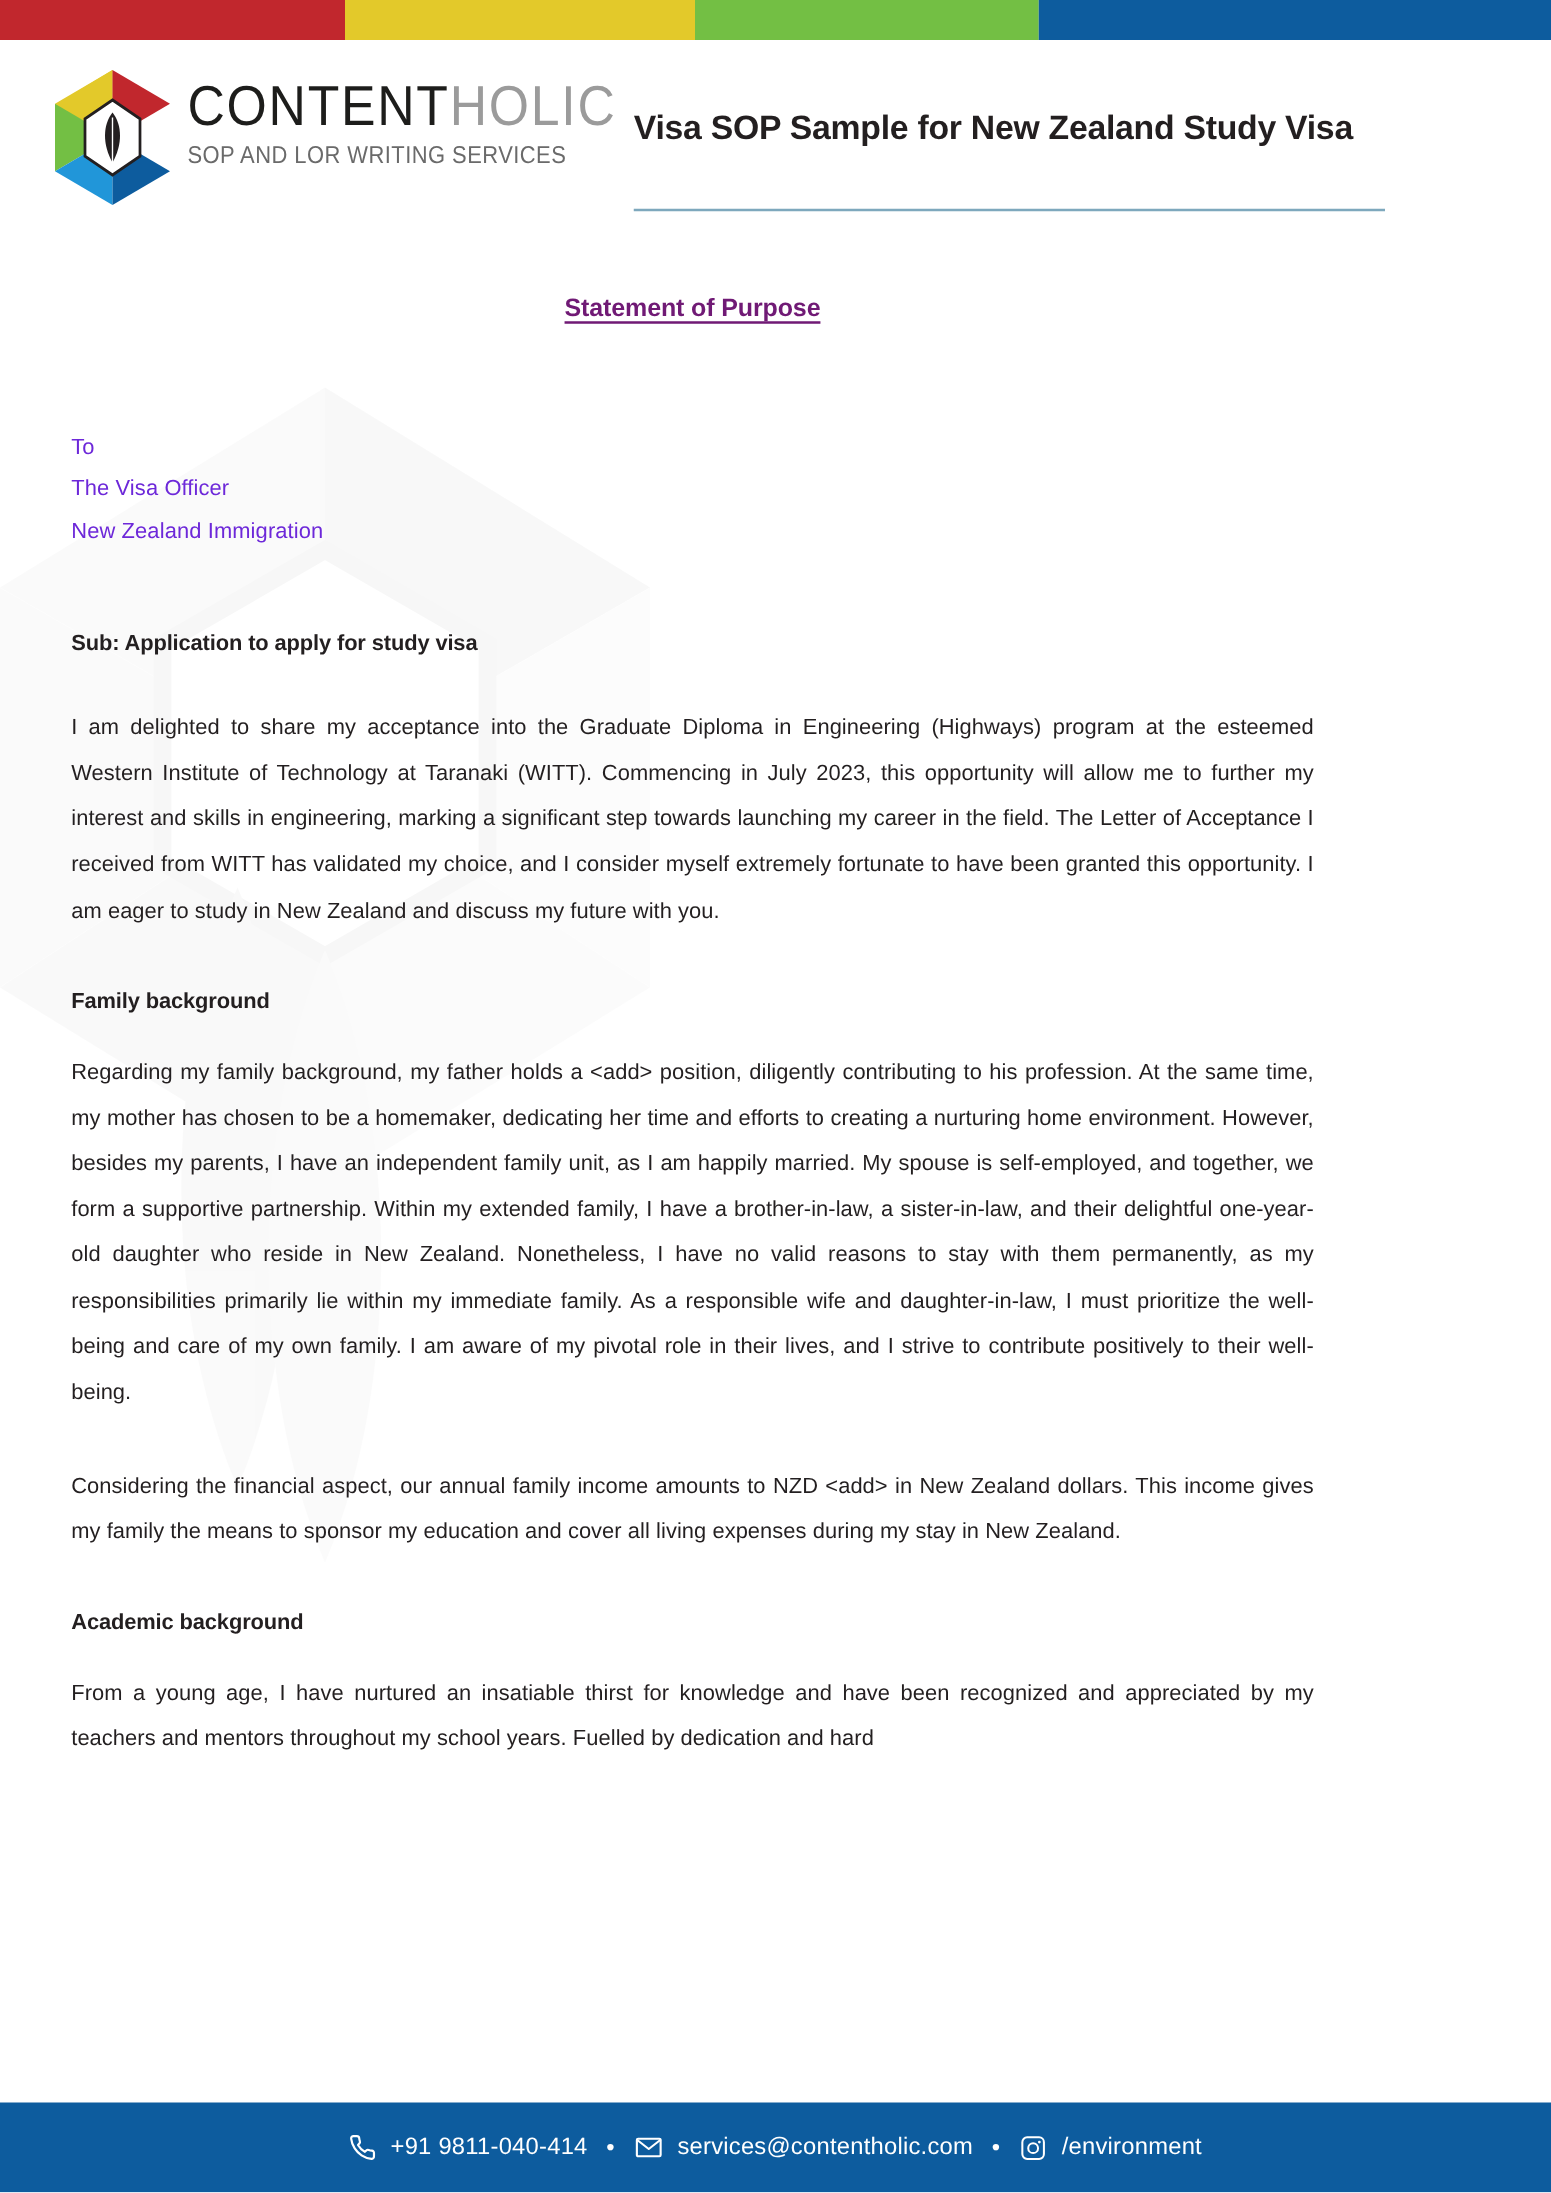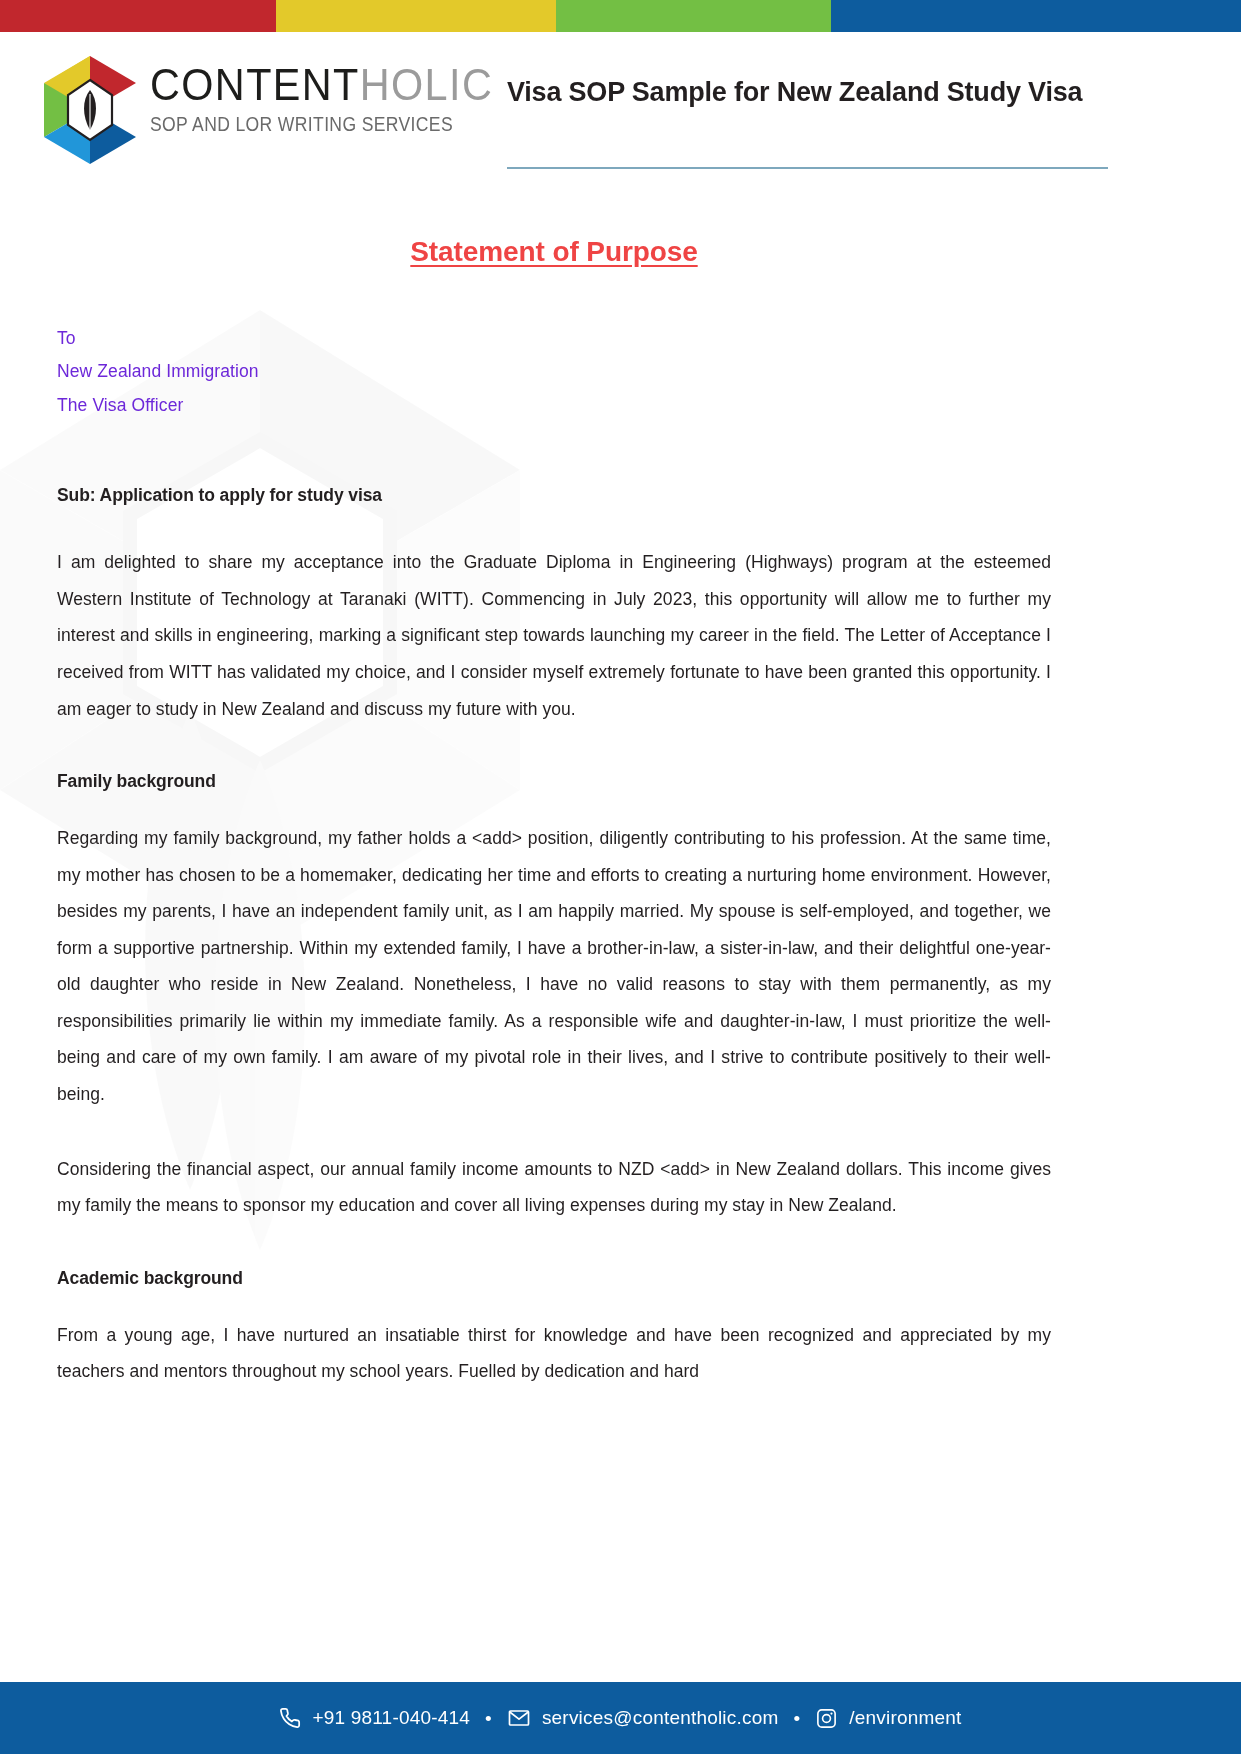--- a/index.html
+++ b/index.html
@@ -77,21 +77,21 @@
     letter-spacing: 0.4px;
     color: #6a6a6a;
     white-space: nowrap;
     transform: scaleX(0.90);
     transform-origin: left center;
   }
 
   .doc-title {
     position: absolute;
     left: 507px;
-    top: 42px;
+    top: 52px;
     width: 600px;
     font-size: 27px;
     font-weight: bold;
     line-height: 1.34;
     color: #231f20;
     letter-spacing: -0.2px;
   }
   .title-rule {
     position: absolute;
     left: 507px;
@@ -114,26 +114,26 @@
 
   
   .content {
     position: absolute;
     left: 57px;
     top: 236px;
     width: 994px;
   }
   .sop-heading {
     text-align: center;
-    font-size: 28px;
+    font-size: 20px;
     font-weight: bold;
-    color: #ef4444;
+    color: #701a75;
     text-decoration: underline;
     text-underline-offset: 4px;
-    margin: 0 0 54px 0;
+    margin: 0 0 82px 0;
     letter-spacing: -0.1px;
   }
   .addr-line {
     font-size: 17.5px;
     color: #6d28d9;
     line-height: 1.91;
     margin: 0;
     letter-spacing: 0.1px;
   }
   .subject {
@@ -267,22 +267,22 @@
         <path d="M300,470 C360,610 360,820 300,960 C240,820 240,610 300,470 Z" fill="#f7f7f7"></path>
       </g>
     </svg>
   </div>
 
   <div class="content">
 
     <div class="sop-heading">Statement of Purpose</div>
 
     <p class="addr-line">To</p>
+    <p class="addr-line">The Visa Officer</p>
     <p class="addr-line">New Zealand Immigration</p>
-    <p class="addr-line">The Visa Officer</p>
 
     <p class="subject">Sub: Application to apply for study visa</p>
 
     <p class="para">I am delighted to share my acceptance into the Graduate Diploma in Engineering (Highways) program at the esteemed Western Institute of Technology at Taranaki (WITT). Commencing in July 2023, this opportunity will allow me to further my interest and skills in engineering, marking a significant step towards launching my career in the field. The Letter of Acceptance I received from WITT has validated my choice, and I consider myself extremely fortunate to have been granted this opportunity. I am eager to study in New Zealand and discuss my future with you.</p>
 
     <p class="section-heading">Family background</p>
     <p class="para after-heading">Regarding my family background, my father holds a &lt;add&gt; position, diligently contributing to his profession. At the same time, my mother has chosen to be a homemaker, dedicating her time and efforts to creating a nurturing home environment. However, besides my parents, I have an independent family unit, as I am happily married. My spouse is self-employed, and together, we form a supportive partnership. Within my extended family, I have a brother-in-law, a sister-in-law, and their delightful one-year-old daughter who reside in New Zealand. Nonetheless, I have no valid reasons to stay with them permanently, as my responsibilities primarily lie within my immediate family. As a responsible wife and daughter-in-law, I must prioritize the well-being and care of my own family. I am aware of my pivotal role in their lives, and I strive to contribute positively to their well-being.</p>
 
     <p class="para">Considering the financial aspect, our annual family income amounts to NZD &lt;add&gt; in New Zealand dollars. This income gives my family the means to sponsor my education and cover all living expenses during my stay in New Zealand.</p>
 

